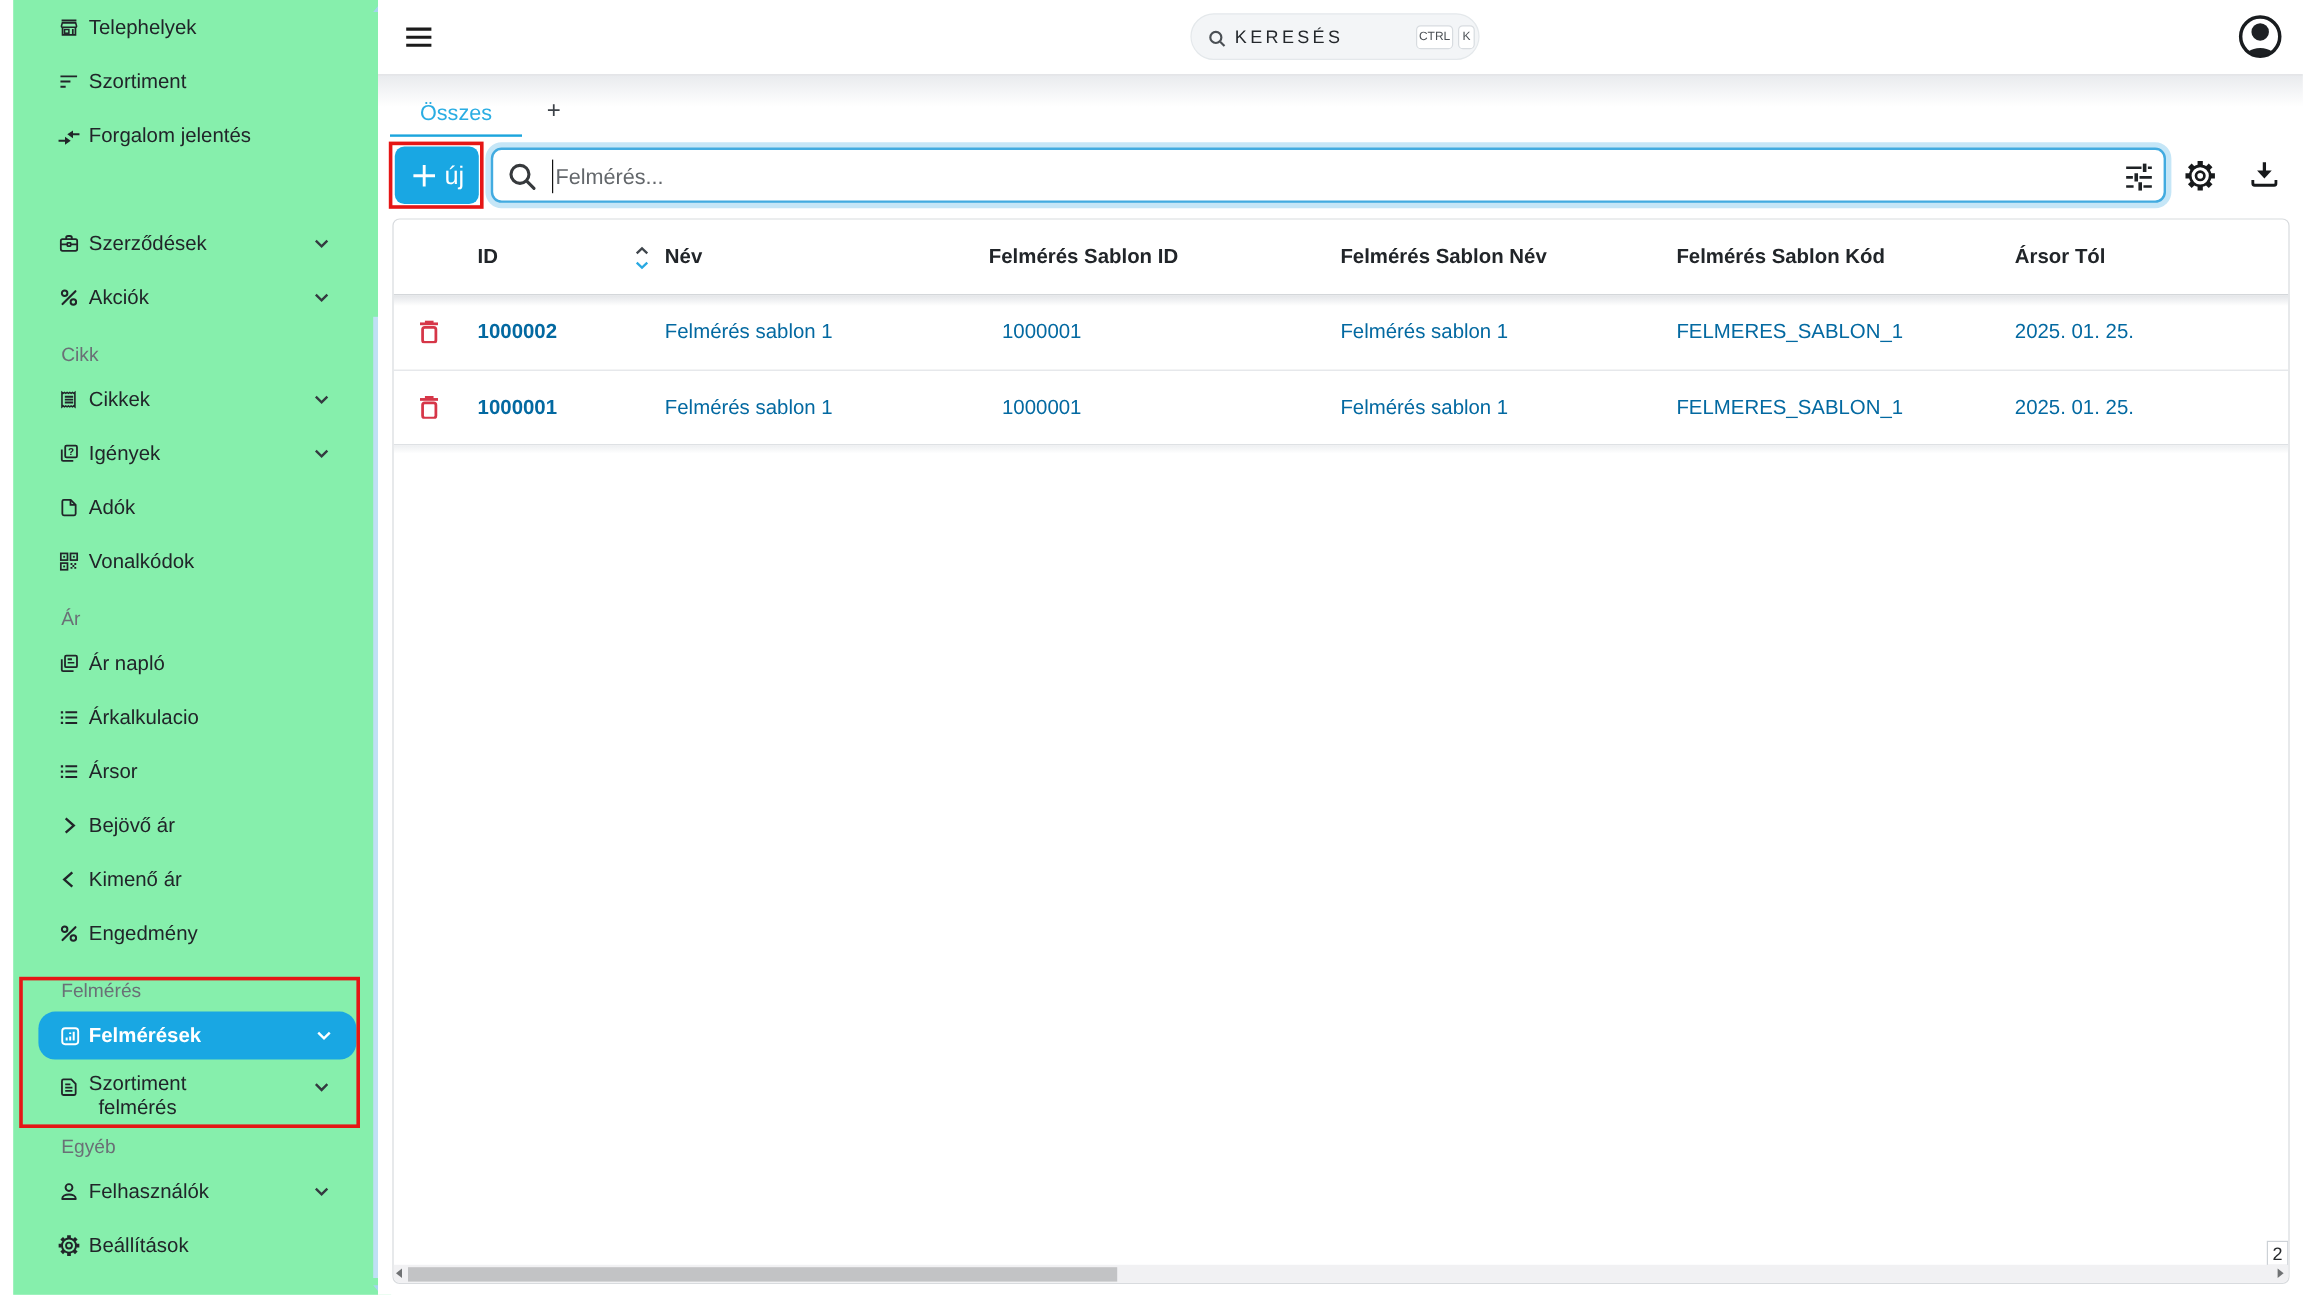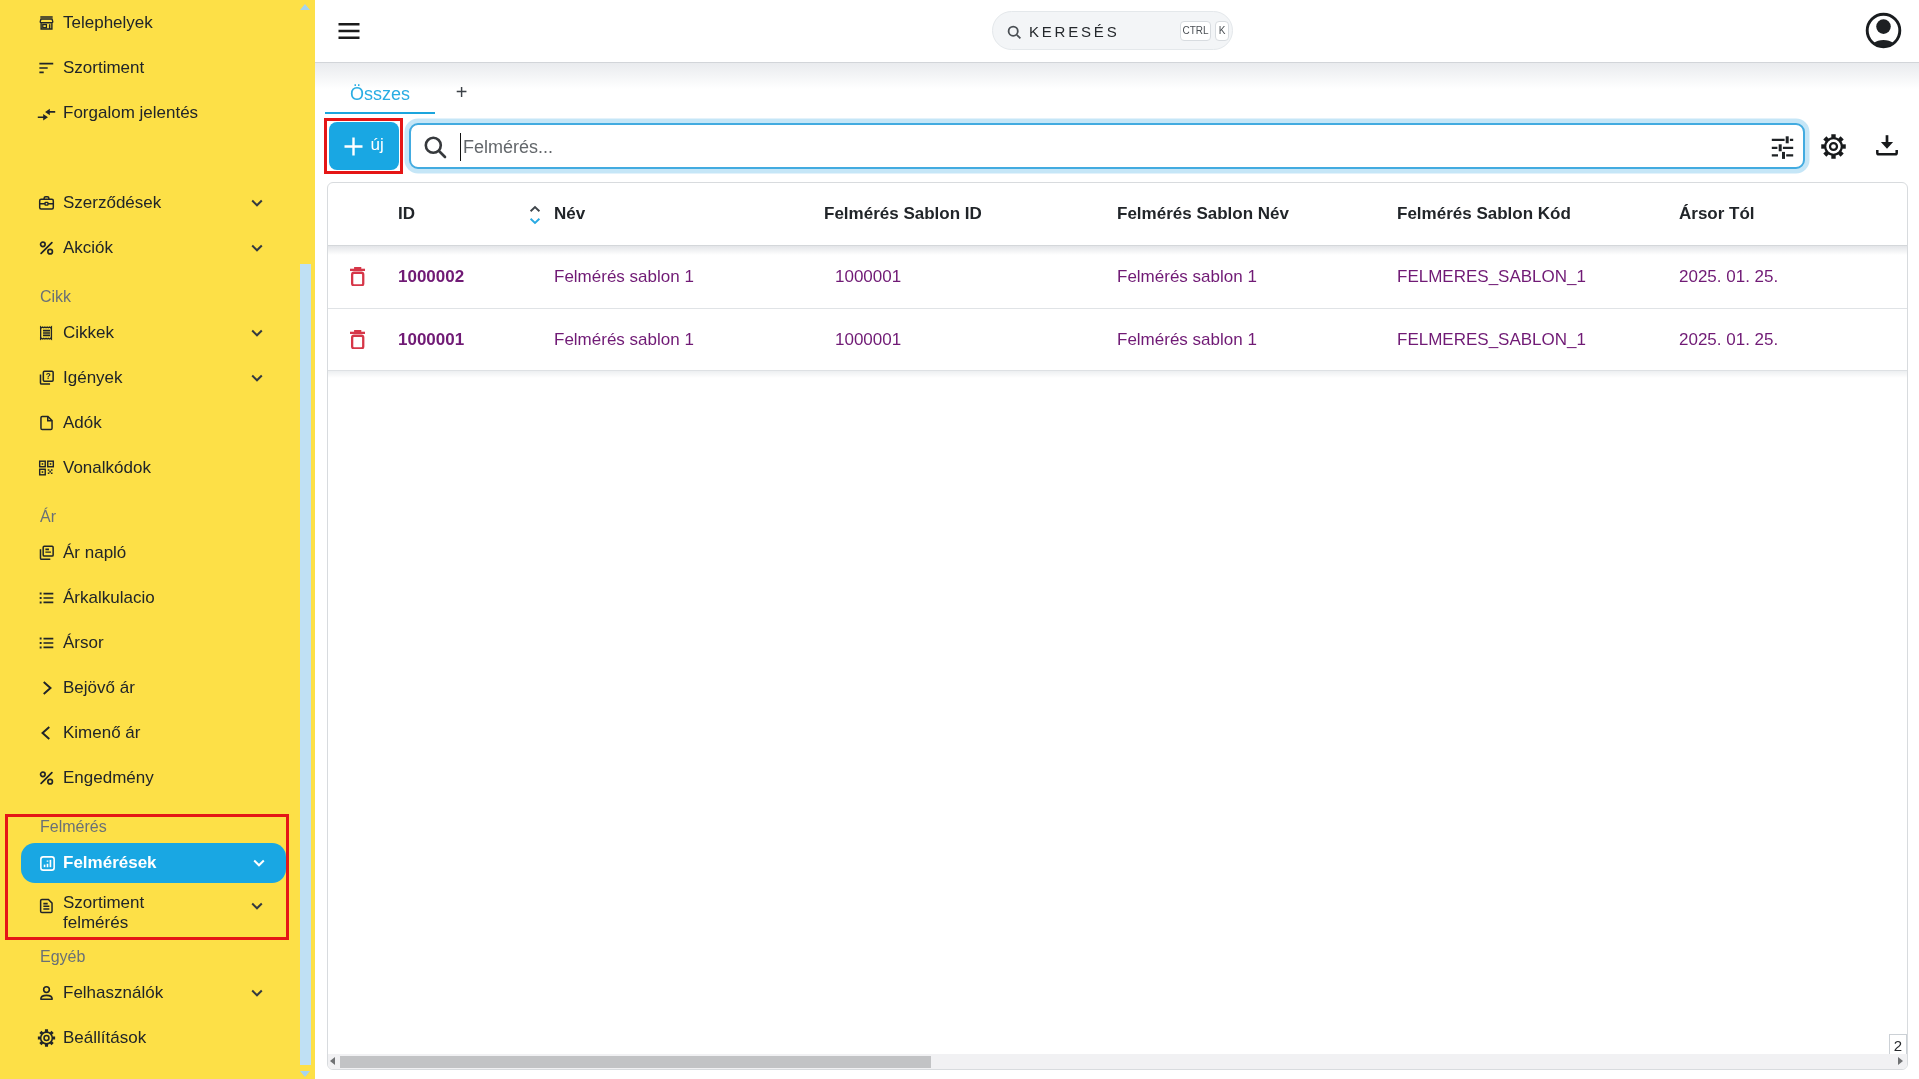--- a/index.html
+++ b/index.html
@@ -1,20 +1,20 @@
 <!DOCTYPE html>
 <html lang="hu"><head>
 <meta charset="utf-8">
 <title>Felmérések</title>
 <style>
   * { margin:0; padding:0; box-sizing:border-box; }
   html,body { width:1919px; height:1079px; overflow:hidden; background:#fff;
     font-family:"Liberation Sans", sans-serif; color:#212529; }
   .abs { position:absolute; }
-  #sidebar { position:absolute; left:0; top:0; width:315px; height:1079px; background:#fde047; }
+  #sidebar { position:absolute; left:11px; top:0; width:315px; height:1079px; background:#86efac;text-align:center; }
   .mi { position:absolute; left:0; width:290px; height:45px; }
   .mi .ic { position:absolute; left:37px; top:50%; transform:translateY(-50%); width:19px; height:19px; }
   .mi .lb { position:absolute; left:63px; top:50%; transform:translateY(-50%);
     font-size:17px; color:#212529; white-space:nowrap; }
   .mi .chev { position:absolute; left:249px; } #active-pill .chev { position:absolute; left:230px; }
   .mi .chev { top:50%; transform:translateY(-50%); width:16px; height:16px; }
   .sec { position:absolute; left:40px; font-size:16px; color:#6a7076; }
   #active-pill { position:absolute; left:21px; top:843px; width:265px; height:40px;
     background:#19a7e3; border-radius:14px; }
   #active-pill .ic { position:absolute; left:17px; top:10.5px; width:19px; height:19px; }
@@ -34,21 +34,21 @@
   #topsearch .txt { position:absolute; left:36px; top:11px; font-size:15px; letter-spacing:2.8px; color:#24282c; }
   .kbd { position:absolute; top:9px; height:20px; background:#fff; border:1px solid #d8dce0;
     border-radius:4px; font-size:10px; color:#4b5055; text-align:center; line-height:18px; }
   #btn-new { position:absolute; left:13.5px; top:122px; width:70px; height:48px;
     background:#19a7e3; border-radius:8px; }
   #inp { position:absolute; left:94px; top:122.5px; width:1396px; height:46px; background:#fff;
     border:2px solid #42abe0; border-radius:9px; box-shadow:0 0 0 4.5px #c5e6f7; }
   #card { position:absolute; left:12px; top:182px; width:1581px; height:888px;
     border:1px solid #d8dbde; border-radius:6px; background:#fff; overflow:hidden; }
   .th { position:absolute; font-size:17px; font-weight:bold; white-space:nowrap; color:#212529; }
-  .td { position:absolute; font-size:17px; white-space:nowrap; color:#701a75; }
+  .td { position:absolute; font-size:17px; white-space:nowrap; color:#0369a1; }
 </style>
 </head>
 <body>
 <div id="sidebar">
 
 <div class="mi" style="top:0.5px">
       <span class="ic"><svg viewBox="0 0 24 24" width="19" height="19" style="">
           <path d="M4.2 4.5h15.6" fill="none" stroke="#212529" stroke-width="2"></path>
           <path d="M5 7h14l.9 3.2c.2.8-.4 1.5-1.2 1.5H5.3c-.8 0-1.4-.7-1.2-1.5L5 7z" fill="none" stroke="#212529" stroke-width="1.7"></path>
           <path d="M5.2 12.2v7.4h13.6v-7.4" fill="none" stroke="#212529" stroke-width="1.8"></path>
@@ -262,21 +262,21 @@
 <path d="M4.5 38a14 10 0 0 1 28 0z" fill="#1d2023" clip-path="url(#avclip)"></path>
 </svg>
 <div class="abs" style="left:10px;top:84px;width:110px;text-align:center;font-size:18px;color:#2aade3;">Összes</div>
 <div class="abs" style="left:10px;top:111.5px;width:110px;height:2.6px;background:#1ba5dd;"></div>
 <div class="abs" style="left:120px;top:81px;width:53px;text-align:center;font-size:20px;color:#3c4147;">+</div>
 <div class="redbox" style="left:9px;top:118px;width:79px;height:56px;"></div>
 <div id="btn-new">
       <svg class="abs" style="left:14px;top:14px" width="21" height="21" viewBox="0 0 21 21">
         <path d="M10.5 1.5v18M1.5 10.5h18" stroke="#fff" stroke-width="2.4" fill="none"></path>
       </svg>
-      <span class="abs" style="left:42px;top:13px;font-size:17px;color:#fff;">új</span>
+      <span class="abs" style="left:42px;top:13px;font-size:21px;color:#fff;">új</span>
     </div>
 <div id="inp">
       <svg class="abs" style="left:12px;top:10px" width="25" height="25" viewBox="0 0 25 25">
         <circle cx="10.3" cy="10.3" r="7.5" fill="none" stroke="#36393c" stroke-width="2.6"></circle>
         <path d="M16 16l6 6" stroke="#36393c" stroke-width="2.6" stroke-linecap="round"></path>
       </svg>
       <div class="abs" style="left:48.5px;top:8px;width:1.6px;height:28px;background:#111;"></div>
       <span class="abs" style="left:52px;top:12px;font-size:18px;color:#63676b;">Felmérés...</span>
       <svg class="abs" style="left:1360px;top:11.5px" width="23" height="23" viewBox="0 0 23 23">
         <path d="M0.8 3.8h12.8M18.9 3.8h3.3" stroke="#1e2225" stroke-width="2.2" fill="none"></path>

